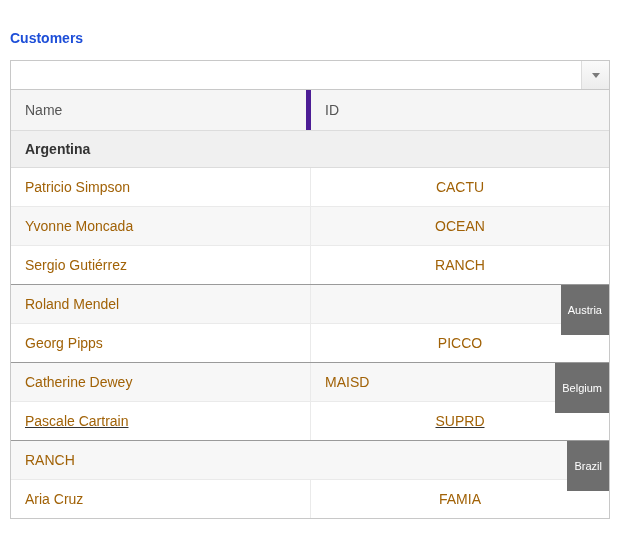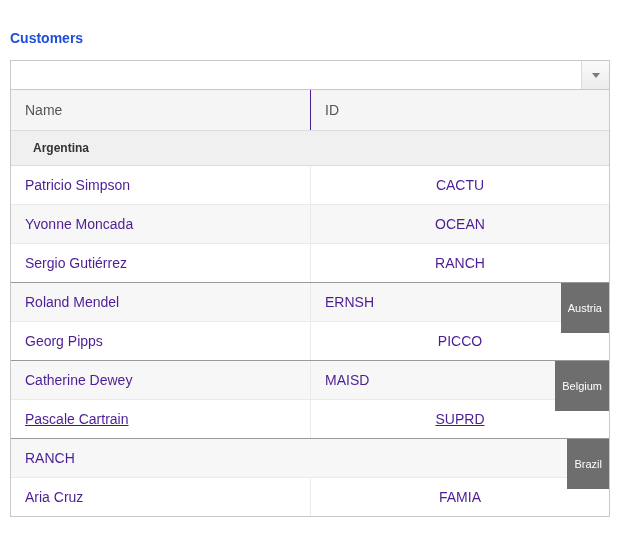--- a/index.html
+++ b/index.html
@@ -51,39 +51,39 @@
   }
   .header-row {
     display: flex;
     background: #f5f5f5;
     border-bottom: 1px solid #dcdcdc;
   }
   .header-cell {
     padding: 12px 14px;
     color: #555;
     font-size: 14px;
-    border-right: 1px solid #4c1d95;
+    border-right: 5px solid #4c1d95;
   }
   .header-cell:last-child { border-right: none; }
   .col-name { width: 300px; }
   .col-id { flex: 1; }
 
   .group {}
   .group-header {
     position: relative;
     background: #f0f0f0;
     border-top: 1px solid #b8b8b8;
     border-bottom: 1px solid #dcdcdc;
   }
   .group:first-child .group-header { border-top: none; }
   .group-title-primary {
     font-weight: 700;
     color: #333;
-    padding: 10px 22px;
-    font-size: 12px;
+    padding: 10px 14px;
+    font-size: 14px;
   }
   .group-badge {
     position: absolute;
     top: 0;
     right: 0;
     background: #6e6e6e;
     color: #fff;
     font-size: 11px;
     padding: 19px 7px;
     border-radius: 0;
@@ -93,21 +93,21 @@
     background: #f0f0f0;
   }
   .row {
     display: flex;
     border-bottom: 1px solid #eaeaea;
   }
   .row:last-child { border-bottom: none; }
   .row.alt { background: #f7f7f7; }
   .cell {
     padding: 11px 14px;
-    color: #4c1d95;
+    color: #a16207;
     font-size: 14px;
     border-right: 1px solid #eaeaea;
     white-space: nowrap;
     overflow: hidden;
     text-overflow: ellipsis;
   }
   .cell:last-child { border-right: none; text-align: center; }
   .cell.col-name { width: 300px; }
   .cell.col-id { flex: 1; }
 
@@ -149,21 +149,20 @@
           <div class="cell col-id">OCEAN</div>
         </div>
         <div class="row">
           <div class="cell col-name">Sergio Gutiérrez</div>
           <div class="cell col-id">RANCH</div>
         </div>
       </div>
       <div class="group">
         <div class="row alt group-header-inline group-header" style="position: relative;">
           <div class="cell col-name">Roland Mendel</div>
-          <div class="cell col-id">ERNSH</div>
           <div class="group-badge">Austria</div>
         </div>
         <div class="row" style="position: relative;">
           <div class="cell col-name">Georg Pipps</div>
           <div class="cell col-id">PICCO</div>
         </div>
       </div>
       <div class="group">
         <div class="row alt group-header-inline group-header" style="position: relative;">
           <div class="cell col-name">Catherine Dewey</div>

